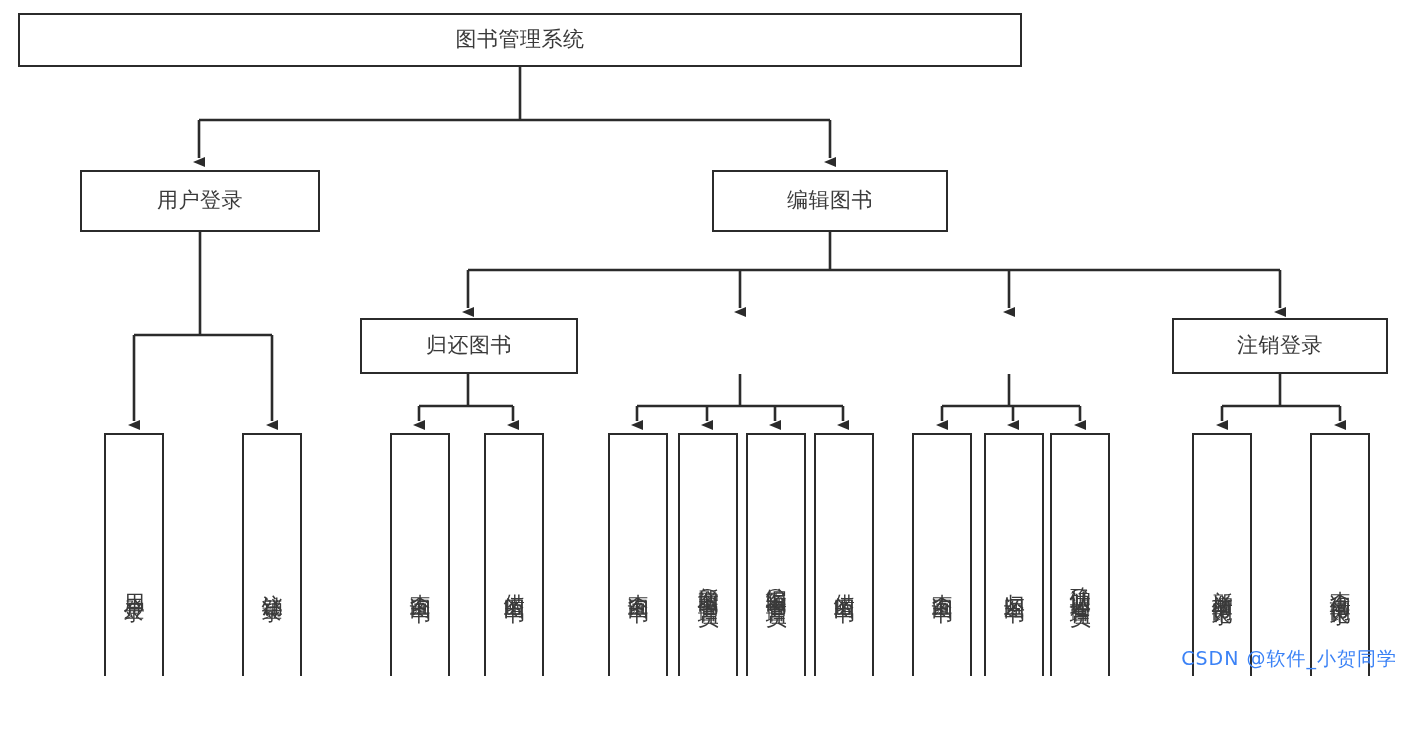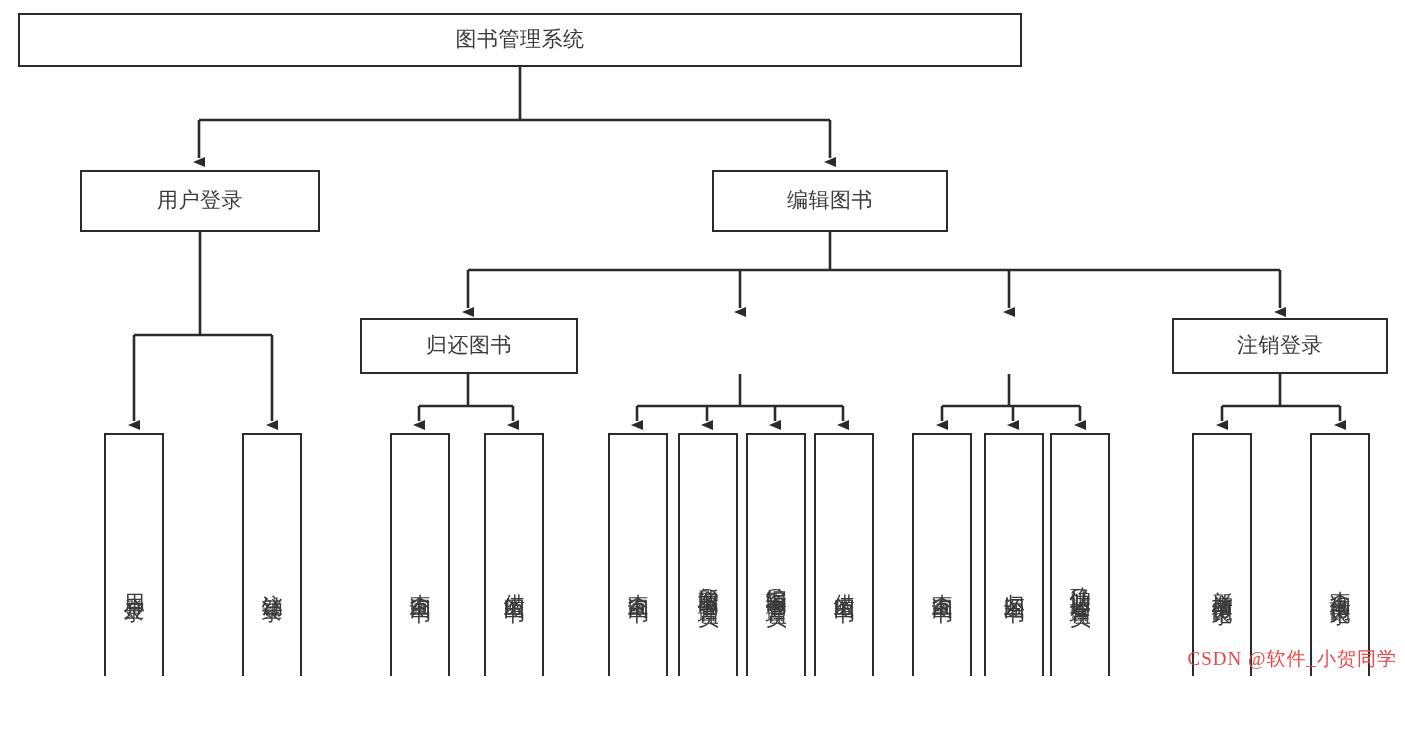--- a/index.html
+++ b/index.html
@@ -52,25 +52,24 @@
     writing-mode: vertical-rl;
     text-orientation: upright;
     display: block;
     text-align: center;
   }
   .watermark {
     position: absolute;
     right: 8px;
     bottom: 4px;
     font-size: 19px;
-    color: #ef4444;
+    color: #3b82f6;
     letter-spacing: 1px;
     z-index: 3;
     white-space: nowrap;
-    font-family: Liberation Serif, serif;
   }
 </style>
 </head>
 <body>
 
 <div id="canvas">
 
   <svg id="edge-layer" viewBox="0 0 1405 747" xmlns="http://www.w3.org/2000/svg">
     <defs>
       <marker id="arrow" markerWidth="10" markerHeight="12" refX="1" refY="6" orient="auto" markerUnits="userSpaceOnUse">

